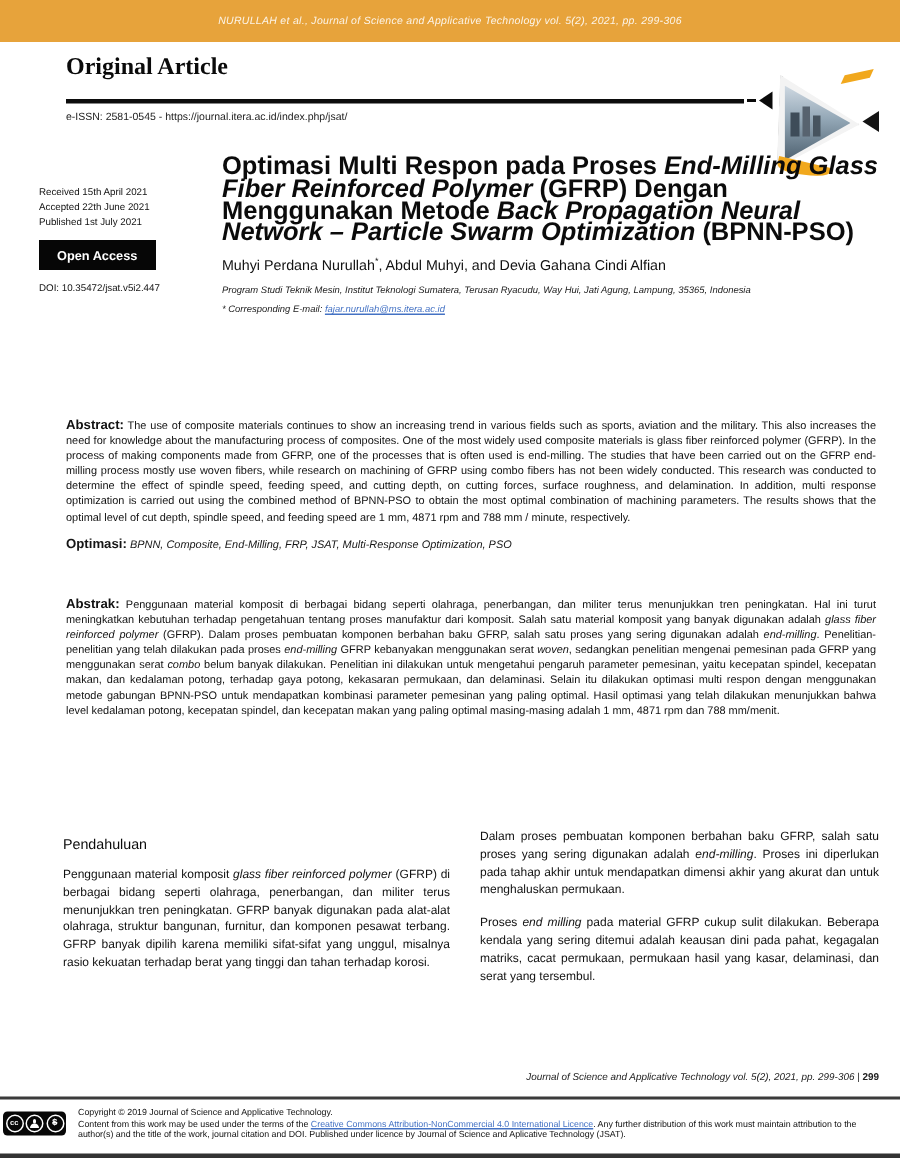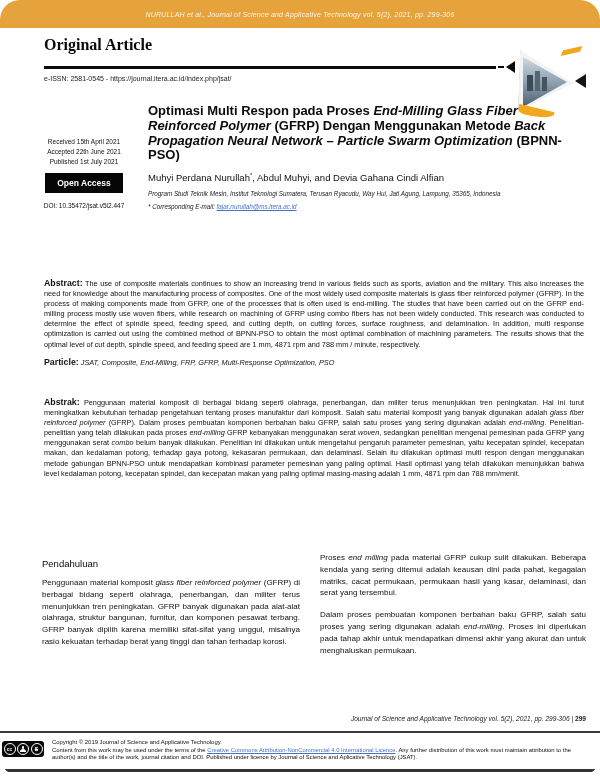--- a/index.html
+++ b/index.html
@@ -1,17 +1,17 @@
 <!DOCTYPE html>
 <html><head>
 <meta charset="utf-8">
 <style>
   html,body{margin:0;padding:0;background:#fff;}
   .page{position:relative;width:600px;height:776px;background:#ffffff;overflow:hidden;
-        font-family:"Liberation Sans",sans-serif;color:#151515;border-radius:20px;}
+        font-family:"Liberation Sans",sans-serif;color:#151515;}
 
   
   .topbar{position:absolute;left:0;top:0;width:600px;height:28px;background:#E7A33B;
           display:flex;align-items:center;justify-content:center;}
   .topbar span{font-size:7px;font-style:italic;color:rgba(255,255,255,.88);letter-spacing:.2px;}
 
   
   .article-type{position:absolute;left:44px;top:36px;font-family:"Liberation Serif",serif;
                 font-size:16px;font-weight:bold;color:#0a0a0a;}
   .rule{position:absolute;left:44px;top:66px;width:452px;height:3px;background:#0c0c0c;}
@@ -31,29 +31,29 @@
   .b2{position:absolute;left:12px;top:14px;width:5px;height:20px;background:#57636f;}
   .b3{position:absolute;left:19px;top:20px;width:5px;height:14px;background:#47545f;}
   .logo-accent-top{position:absolute;right:8px;top:0;width:17px;height:6px;background:#F1A81D;
        transform:skewX(-35deg) rotate(-14deg);}
   .logo-arrow-right{position:absolute;right:2px;top:26px;width:0;height:0;
        border-right:11px solid #141414;border-top:7px solid transparent;border-bottom:7px solid transparent;}
   .logo-swoosh{position:absolute;left:20px;bottom:1px;width:36px;height:9px;background:#F1A81D;
        border-radius:0 0 100% 30% / 0 0 100% 60%;transform:rotate(13deg);}
 
   
-  .meta{position:absolute;left:26px;top:137px;width:116px;text-align:center;font-size:6.5px;
+  .meta{position:absolute;left:26px;top:124px;width:116px;text-align:left;font-size:6.5px;
         line-height:10px;color:#111;}
   .open-access{display:inline-block;margin-top:6px;background:#060606;color:#fff;font-weight:bold;
         font-size:8.5px;padding:5px 12px;cursor:pointer;}
   .doi{margin-top:8px;font-size:6.5px;}
 
   
   .title-block{position:absolute;left:148px;top:104px;width:438px;}
-  .title{font-size:13px;font-weight:bold;line-height:14.8px;color:#0b0b0b;}
+  .title{font-size:17px;font-weight:bold;line-height:14.8px;color:#0b0b0b;}
   .authors{margin-top:9px;font-size:9.5px;color:#111;}
   .authors sup{font-size:6px;}
   .affiliation{margin-top:7px;font-size:6.3px;font-style:italic;color:#222;}
   .corresponding{margin-top:6px;font-size:6.3px;font-style:italic;color:#222;}
   .link{color:#4472C4;text-decoration:underline;cursor:pointer;}
 
   
   .abstract{position:absolute;left:44px;top:241px;width:540px;font-size:7.3px;line-height:10.1px;
         text-align:justify;color:#111;margin-top:37px;}
   .ab-label{font-weight:bold;font-size:8.8px;}
@@ -123,34 +123,34 @@
     <div class="title"><span>Optimasi Multi Respon pada Proses </span><span style="font-style: italic;">End-Milling Glass Fiber Reinforced Polymer</span><span> (GFRP) Dengan Menggunakan Metode </span><span style="font-style: italic;">Back Propagation Neural Network – Particle Swarm Optimization</span><span> (BPNN-PSO)</span></div>
     <div class="authors"><span>Muhyi Perdana Nurullah</span><sup>*</sup><span>, Abdul Muhyi, and Devia Gahana Cindi Alfian</span></div>
     <div class="affiliation">Program Studi Teknik Mesin, Institut Teknologi Sumatera, Terusan Ryacudu, Way Hui, Jati Agung, Lampung, 35365, Indonesia</div>
     <div class="corresponding"><span>* Corresponding E-mail: </span><a class="link" href="#">fajar.nurullah@ms.itera.ac.id</a></div>
   </div>
 
   <div class="abstract">
     <span class="ab-label">Abstract:</span><span> The use of composite materials continues to show an increasing trend in various fields such as sports, aviation and the military. This also increases the need for knowledge about the manufacturing process of composites. One of the most widely used composite materials is glass fiber reinforced polymer (GFRP). In the process of making components made from GFRP, one of the processes that is often used is end-milling. The studies that have been carried out on the GFRP end-milling process mostly use woven fibers, while research on machining of GFRP using combo fibers has not been widely conducted. This research was conducted to determine the effect of spindle speed, feeding speed, and cutting depth, on cutting forces, surface roughness, and delamination. In addition, multi response optimization is carried out using the combined method of BPNN-PSO to obtain the most optimal combination of machining parameters. The results shows that the optimal level of cut depth, spindle speed, and feeding speed are 1 mm, 4871 rpm and 788 mm / minute, respectively.</span>
   </div>
   <div class="keywords">
-    <span class="kw-label">Particle:</span><span class="kw-text"> JSAT, Composite, End-Milling, FRP, GFRP, Multi-Response Optimization, PSO</span>
+    <span class="kw-label">Optimasi:</span><span class="kw-text"> BPNN, Composite, End-Milling, FRP, JSAT, Multi-Response Optimization, PSO</span>
   </div>
 
   <div class="abstrak">
     <span class="ab-label">Abstrak:</span><span><span> Penggunaan material komposit di berbagai bidang seperti olahraga, penerbangan, dan militer terus menunjukkan tren peningkatan. Hal ini turut meningkatkan kebutuhan terhadap pengetahuan tentang proses manufaktur dari komposit. Salah satu material komposit yang banyak digunakan adalah </span><span style="font-style: italic;">glass fiber reinforced polymer</span><span> (GFRP). Dalam proses pembuatan komponen berbahan baku GFRP, salah satu proses yang sering digunakan adalah </span><span style="font-style: italic;">end-milling</span><span>. Penelitian-penelitian yang telah dilakukan pada proses </span><span style="font-style: italic;">end-milling</span><span> GFRP kebanyakan menggunakan serat </span><span style="font-style: italic;">woven</span><span>, sedangkan penelitian mengenai pemesinan pada GFRP yang menggunakan serat </span><span style="font-style: italic;">combo</span><span> belum banyak dilakukan. Penelitian ini dilakukan untuk mengetahui pengaruh parameter pemesinan, yaitu kecepatan spindel, kecepatan makan, dan kedalaman potong, terhadap gaya potong, kekasaran permukaan, dan delaminasi. Selain itu dilakukan optimasi multi respon dengan menggunakan metode gabungan BPNN-PSO untuk mendapatkan kombinasi parameter pemesinan yang paling optimal. Hasil optimasi yang telah dilakukan menunjukkan bahwa level kedalaman potong, kecepatan spindel, dan kecepatan makan yang paling optimal masing-masing adalah 1 mm, 4871 rpm dan 788 mm/menit.</span></span>
   </div>
 
   <div class="col-left">
     <div class="sec-heading">Pendahuluan</div>
     <p><span>Penggunaan material komposit </span><span style="font-style: italic;">glass fiber reinforced polymer</span><span> (GFRP) di berbagai bidang seperti olahraga, penerbangan, dan militer terus menunjukkan tren peningkatan. GFRP banyak digunakan pada alat-alat olahraga, struktur bangunan, furnitur, dan komponen pesawat terbang. GFRP banyak dipilih karena memiliki sifat-sifat yang unggul, misalnya rasio kekuatan terhadap berat yang tinggi dan tahan terhadap korosi.</span></p>
   </div>
   <div class="col-right">
+    <p><span>Dalam proses pembuatan komponen berbahan baku GFRP, salah satu proses yang sering digunakan adalah </span><span style="font-style: italic;">end-milling</span><span>. Proses ini diperlukan pada tahap akhir untuk mendapatkan dimensi akhir yang akurat dan untuk menghaluskan permukaan.</span></p>
     <p><span>Proses </span><span style="font-style: italic;">end milling</span><span> pada material GFRP cukup sulit dilakukan. Beberapa kendala yang sering ditemui adalah keausan dini pada pahat, kegagalan matriks, cacat permukaan, permukaan hasil yang kasar, delaminasi, dan serat yang tersembul.</span></p>
-    <p><span>Dalam proses pembuatan komponen berbahan baku GFRP, salah satu proses yang sering digunakan adalah </span><span style="font-style: italic;">end-milling</span><span>. Proses ini diperlukan pada tahap akhir untuk mendapatkan dimensi akhir yang akurat dan untuk menghaluskan permukaan.</span></p>
   </div>
 
   <div class="journal-line"><span style="font-style: italic;">Journal of Science and Applicative Technology vol. 5(2), 2021, pp. 299-306</span><span> | </span><span style="font-weight: bold;">299</span></div>
   <div class="footer-rule"></div>
 
   <div class="cc-badge">
     <span class="cc-circle">cc</span>
     <span class="cc-circle">
         <span class="p-head"></span>
         <span class="p-body"></span>

